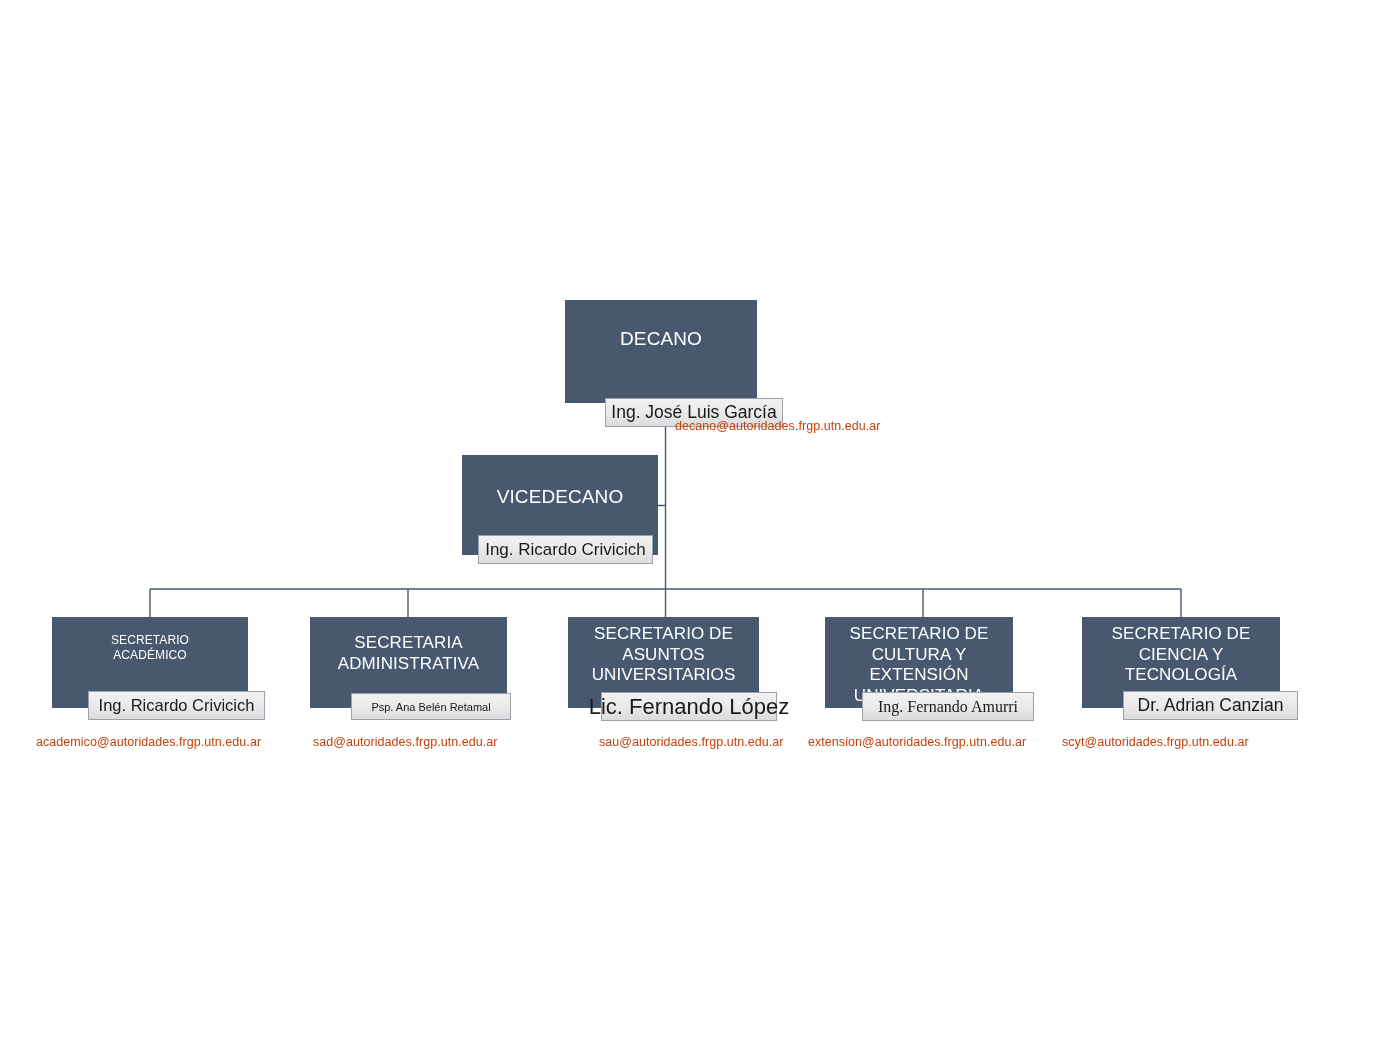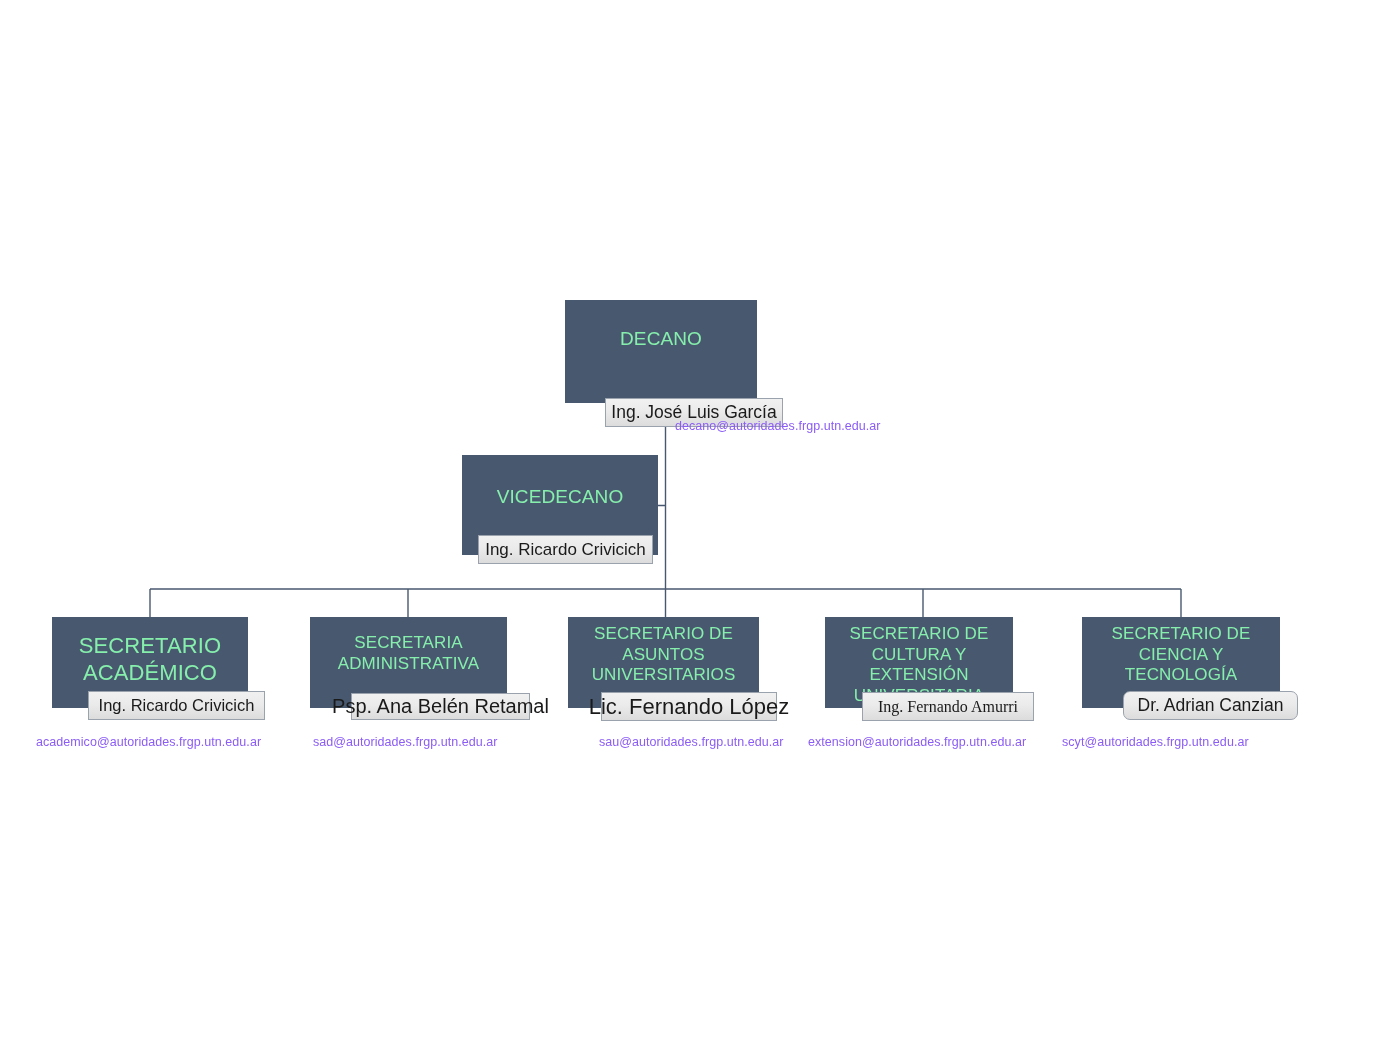--- a/index.html
+++ b/index.html
@@ -33,21 +33,21 @@
     pointer-events: none;
   }
 
   
   .node {
     position: absolute;
   }
   .role-box {
     position: absolute;
     background: #48596F;
-    color: #86efac;
+    color: #ffffff;
     box-sizing: border-box;
     display: flex;
     align-items: flex-start;
     justify-content: center;
     text-align: center;
     line-height: 1.22;
     letter-spacing: 0.1px;
   }
   .role-box .role-title {
     display: block;
@@ -65,21 +65,21 @@
     display: flex;
     align-items: center;
     justify-content: center;
     text-align: center;
     white-space: nowrap;
   }
 
   
   .email {
     position: absolute;
-    color: #8b5cf6;
+    color: #c2410c;
     white-space: nowrap;
     font-size: 12.5px;
     letter-spacing: 0.05px;
   }
 </style>
 </head>
 <body>
 
 <div id="chart-canvas">
 
@@ -113,38 +113,38 @@
   <div class="node">
     <div class="role-box" style="left:462px; top:455px; width:196px; height:100px; font-size:19px; padding-top:30px;">
       <span class="role-title">VICEDECANO</span>
     </div>
     <div class="name-plate" style="left:478px; top:535px; width:175px; height:29px; font-size:17px;">
       <span>Ing. Ricardo Crivicich</span>
     </div>
   </div>
 
   <div class="node">
-    <div class="role-box" style="left:52px; top:617px; width:196px; height:91px; font-size:22px; padding-top:16px;">
+    <div class="role-box" style="left:52px; top:617px; width:196px; height:91px; font-size:12px; padding-top:16px;">
       <span class="role-title">SECRETARIO
 ACADÉMICO</span>
     </div>
     <div class="name-plate" style="left:88px; top:691px; width:177px; height:29px; font-size:16.5px;">
       <span>Ing. Ricardo Crivicich</span>
     </div>
     <div class="email" style="left:36px; top:735px;">
       <span>academico@autoridades.frgp.utn.edu.ar</span>
     </div>
   </div>
 
   <div class="node">
     <div class="role-box" style="left:310px; top:617px; width:197px; height:91px; font-size:17px; padding-top:16px;">
       <span class="role-title">SECRETARIA
 ADMINISTRATIVA</span>
     </div>
-    <div class="name-plate" style="left:351px; top:693px; width:179px; height:27px; font-size:20px;">
+    <div class="name-plate" style="left:351px; top:693px; width:160px; height:27px; font-size:11px;">
       <span>Psp. Ana Belén Retamal</span>
     </div>
     <div class="email" style="left:313px; top:735px;">
       <span>sad@autoridades.frgp.utn.edu.ar</span>
     </div>
   </div>
 
   <div class="node">
     <div class="role-box" style="left:568px; top:617px; width:191px; height:91px; font-size:17px; padding-top:7px;">
       <span class="role-title">SECRETARIO DE
@@ -172,21 +172,21 @@
       <span>extension@autoridades.frgp.utn.edu.ar</span>
     </div>
   </div>
 
   <div class="node">
     <div class="role-box" style="left:1082px; top:617px; width:198px; height:91px; font-size:17px; padding-top:7px;">
       <span class="role-title">SECRETARIO DE
 CIENCIA Y
 TECNOLOGÍA</span>
     </div>
-    <div class="name-plate" style="left:1123px; top:691px; width:175px; height:29px; font-size:17.5px;border-radius:7px;">
+    <div class="name-plate" style="left:1123px; top:691px; width:175px; height:29px; font-size:17.5px;">
       <span>Dr. Adrian Canzian</span>
     </div>
     <div class="email" style="left:1062px; top:735px;">
       <span>scyt@autoridades.frgp.utn.edu.ar</span>
     </div>
   </div>
 
 </div>
 
 </body></html>

